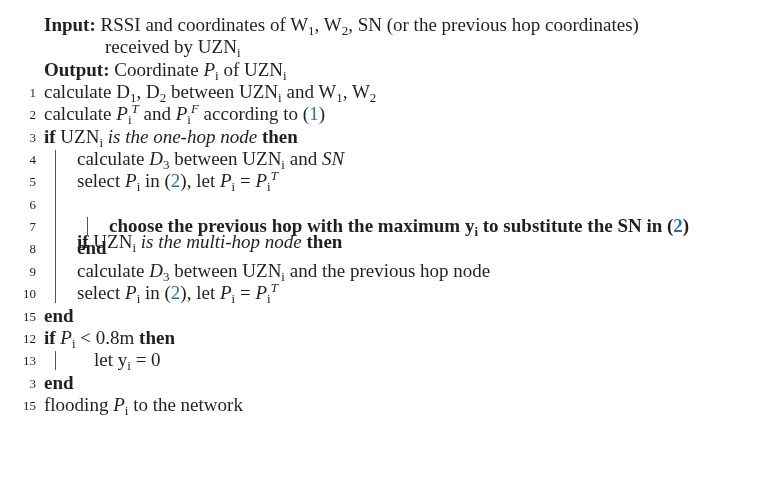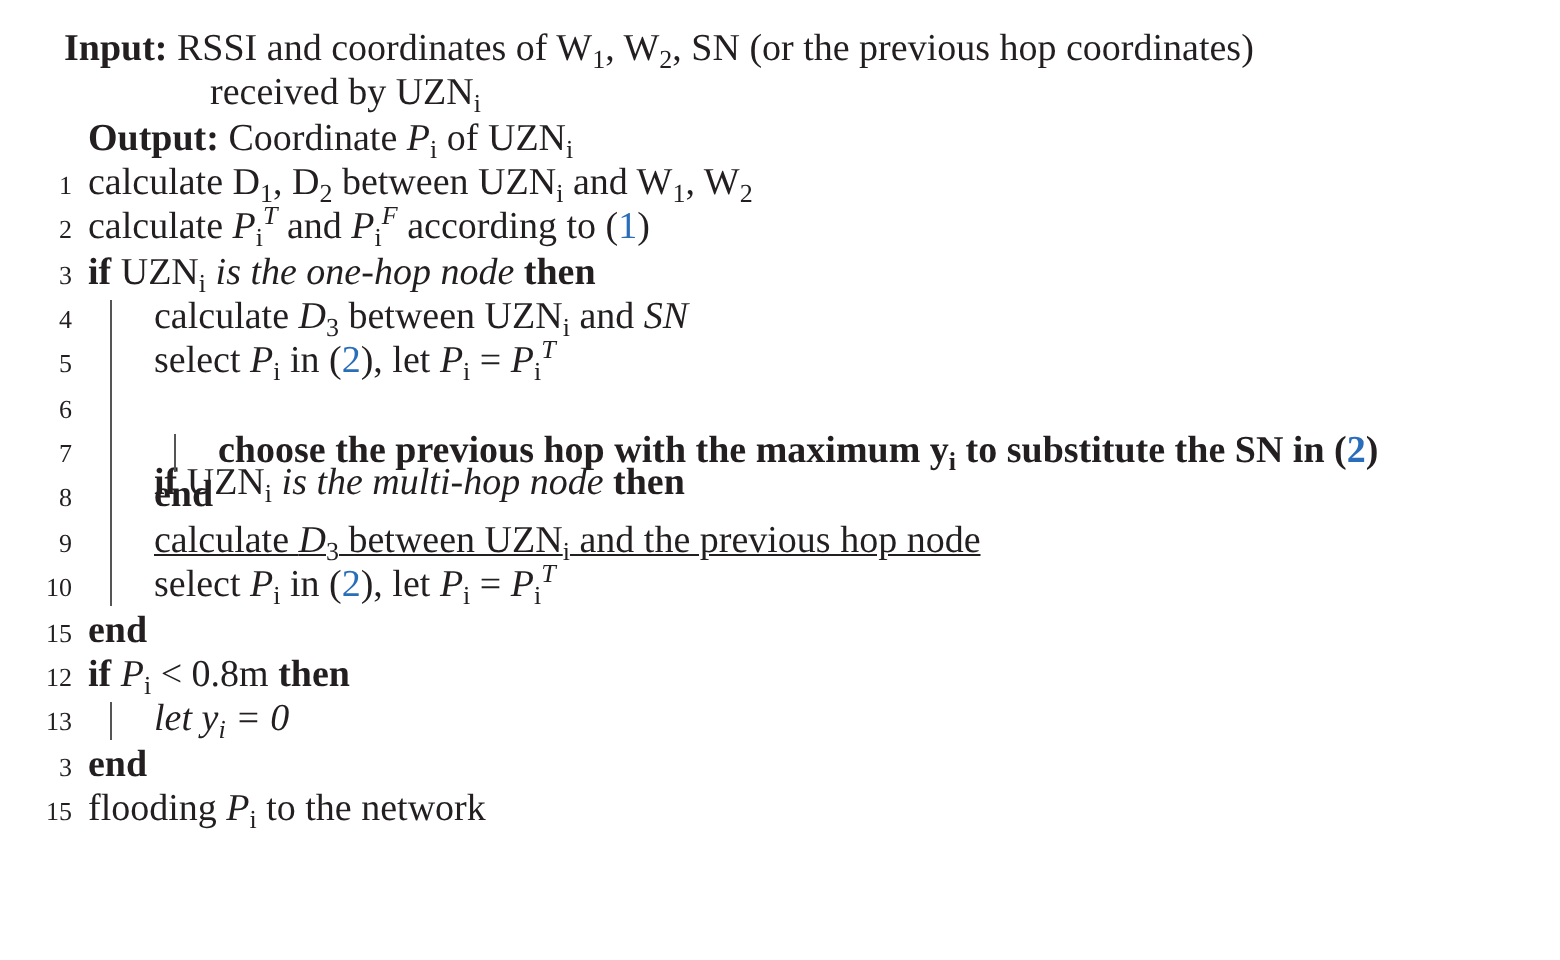--- a/index.html
+++ b/index.html
@@ -22,21 +22,21 @@
   i { font-style: italic; }
   sub { font-size: 13px; vertical-align: -4px; line-height: 0; }
   sup { font-size: 13px; vertical-align: 7px; line-height: 0; }
   .ref { color: #2a6ebb; }
   .vrule { position: absolute; width: 1px; background: #555; }
 </style>
 </head>
 <body>
 
 <div class="line" style="top:14px;">
-  <span class="txt" style="left:32px;"><b>Input:</b> <span><span>RSSI and coordinates of W</span><sub>1</sub>, W<sub>2</sub>, SN (or the previous hop coordinates)</span></span>
+  <span class="txt" style="left:44px;"><b>Input:</b> <span><span>RSSI and coordinates of W</span><sub>1</sub>, W<sub>2</sub>, SN (or the previous hop coordinates)</span></span>
 </div>
 <div class="line" style="top:36px;">
   <span class="txt" style="left:105px;"><span>received by UZN</span><sub>i</sub></span>
 </div>
 <div class="line" style="top:59px;">
   <span class="txt" style="left:44px;"><b>Output:</b> <span>Coordinate</span> <i>P</i><sub>i</sub> of UZN<sub>i</sub></span>
 </div>
 
 <div class="line" style="top:81px;">
   <span class="num">1</span>
@@ -73,41 +73,41 @@
   <span class="txt" style="left:109px;font-weight:bold;">choose the previous hop with the maximum y<sub>i</sub> to substitute the SN in (<span class="ref">2</span>)</span>
 </div>
 
 <div class="line" style="top:237px;">
   <span class="num">8</span>
   <span class="txt" style="left:77px;"><b>end</b></span>
 </div>
 
 <div class="line" style="top:260px;">
   <span class="num">9</span>
-  <span class="txt" style="left:77px;text-decoration:underline;">calculate <i>D</i><sub>3</sub> between UZN<sub>i</sub> and the previous hop node</span>
+  <span class="txt" style="left:77px;">calculate <i>D</i><sub>3</sub> between UZN<sub>i</sub> and the previous hop node</span>
 </div>
 
 <div class="line" style="top:282px;">
   <span class="num">10</span>
   <span class="txt" style="left:77px;">select <i>P</i><sub>i</sub> in (<span class="ref">2</span>), let <i>P</i><sub>i</sub> = <i>P</i><sub>i</sub><sup><i>T</i></sup></span>
 </div>
 
 <div class="line" style="top:305px;">
   <span class="num">15</span>
   <span class="txt" style="left:44px;"><b>end</b></span>
 </div>
 
 <div class="line" style="top:327px;">
   <span class="num">12</span>
   <span class="txt" style="left:44px;"><b>if</b> <i>P</i><sub>i</sub> &lt; 0.8m <b>then</b></span>
 </div>
 
 <div class="line" style="top:349px;">
   <span class="num">13</span>
-  <span class="txt" style="left:77px;font-style:italic;">let y<sub>i</sub> = 0</span>
+  <span class="txt" style="left:94px;">let y<sub>i</sub> = 0</span>
 </div>
 
 <div class="line" style="top:372px;">
   <span class="num">3</span>
   <span class="txt" style="left:44px;"><b>end</b></span>
 </div>
 
 <div class="line" style="top:394px;">
   <span class="num">15</span>
   <span class="txt" style="left:44px;">flooding <i>P</i><sub>i</sub> to the network</span>

